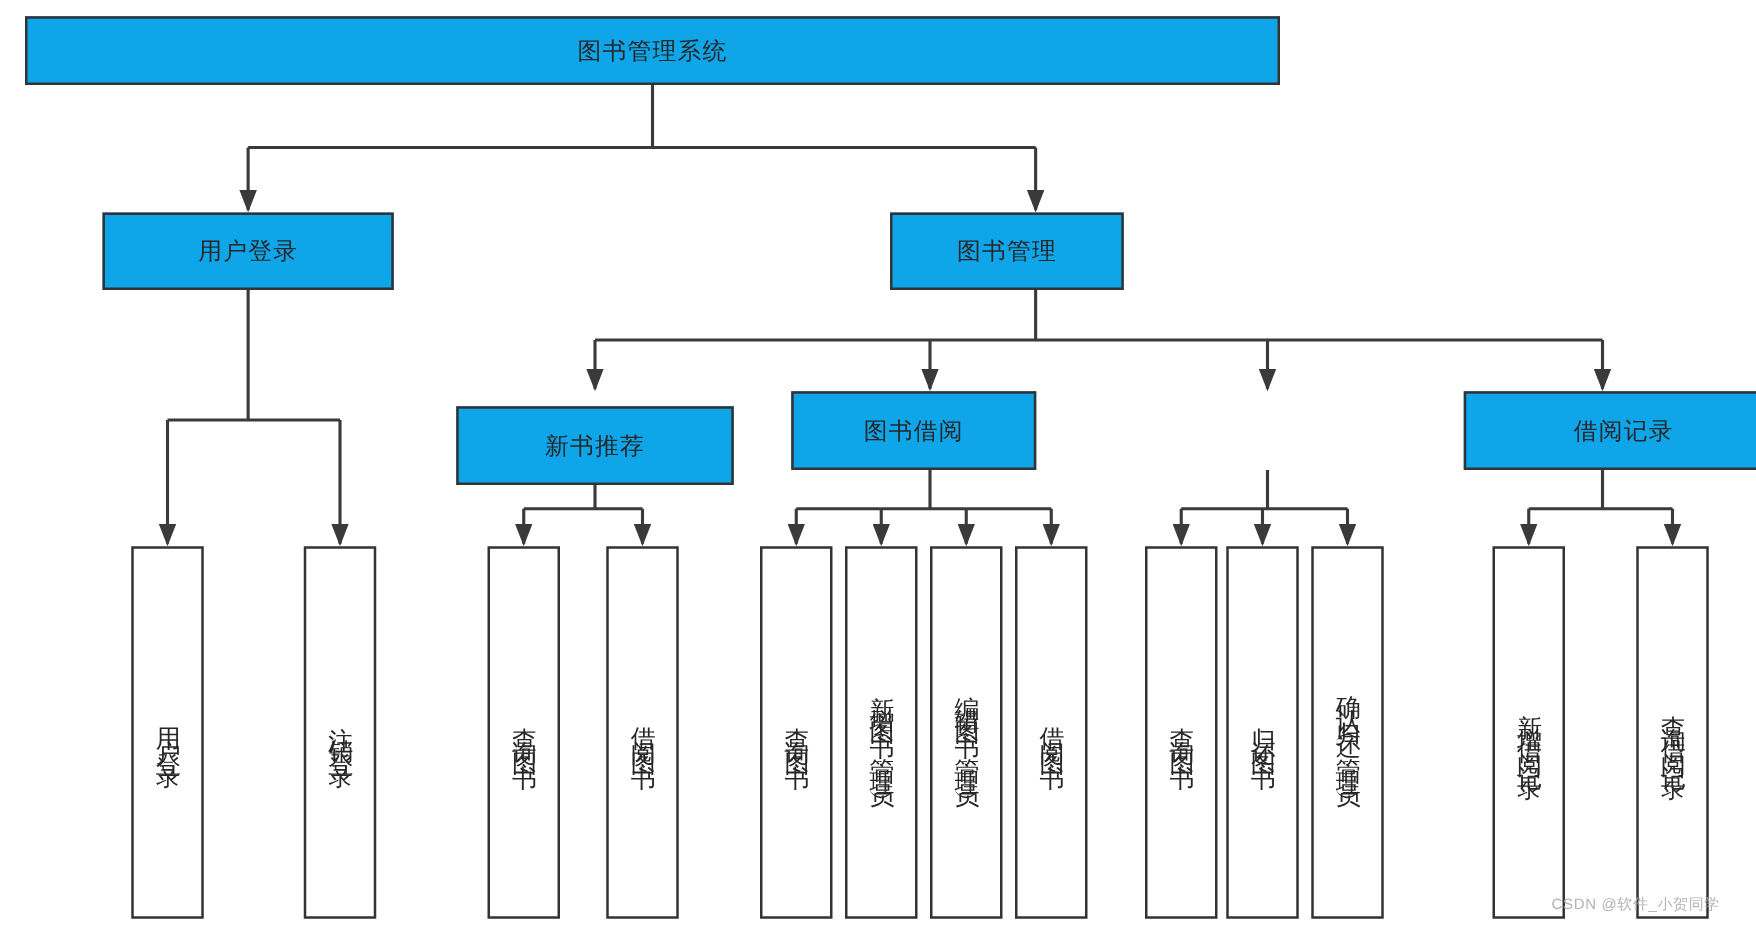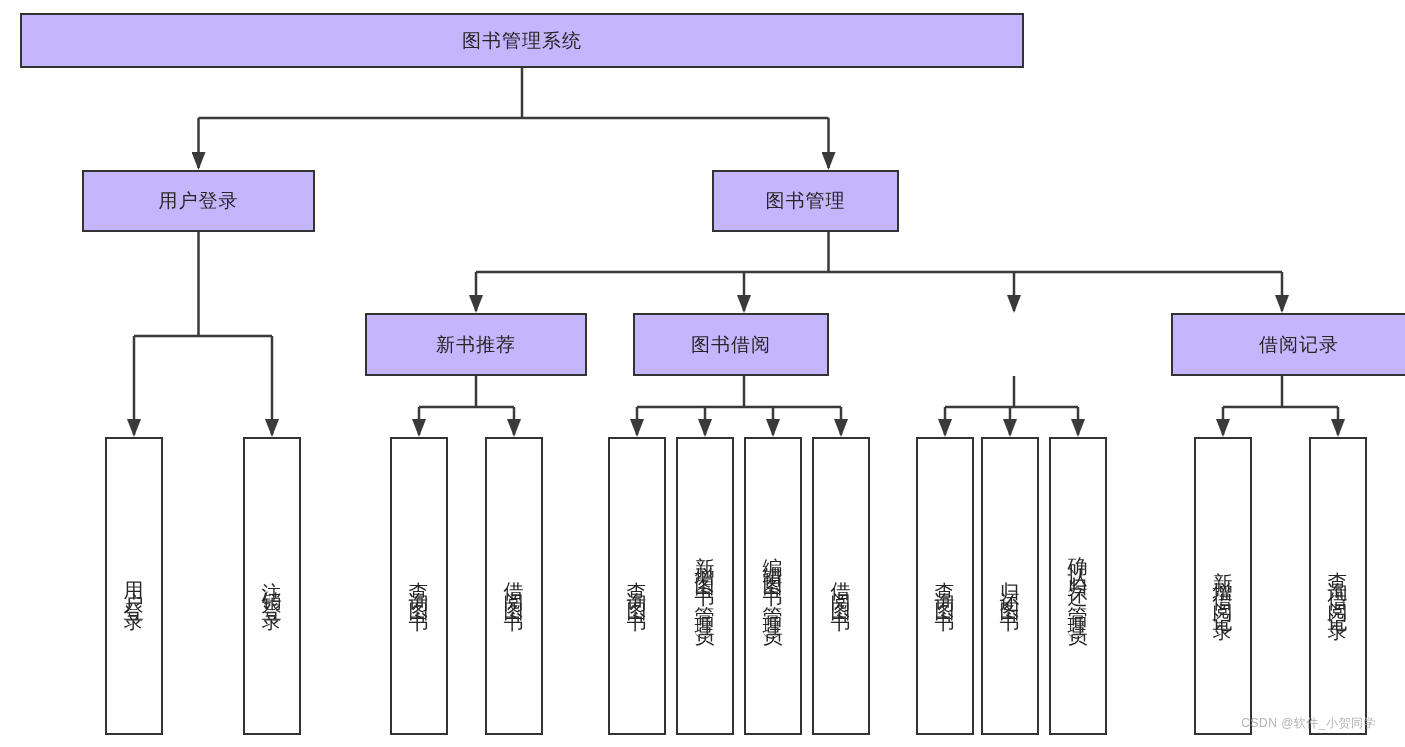--- a/index.html
+++ b/index.html
@@ -7,21 +7,21 @@
     position:relative; width:1405px; height:747px;
     background:var(--background,#fff);
     font-family:"Liberation Sans","DejaVu Sans",sans-serif;
     color:var(--text,#262626);
     overflow:hidden;
   }
   svg.edges { position:absolute; left:0; top:0; width:1405px; height:747px; }
   .edge { fill:none; stroke:var(--line,#3a3a3a); stroke-width:2.5; }
   .arrowhead { fill:var(--line,#3a3a3a); stroke:none; }
   .node {
-    position:absolute; box-sizing:border-box; background:#c4b5fd;
+    position:absolute; box-sizing:border-box; background:#0ea5e9;
     border:2.5px solid var(--border,#333);
     display:flex; align-items:center; justify-content:center;
     font-size:19px; letter-spacing:1px; text-align:center;
   }
   .leaf {
     position:absolute; box-sizing:border-box; background:#fff;
     border:2.5px solid var(--border,#333);
     width:58px; height:298px;
     display:flex; align-items:center; justify-content:center;
     writing-mode:vertical-rl; text-orientation:mixed;
@@ -84,21 +84,21 @@
     <path class="edge" d="M1223,407 H1338"></path>
     <path class="edge" d="M1223,407 V435" marker-end="url(#arw)"></path>
     <path class="edge" d="M1338,407 V435" marker-end="url(#arw)"></path>
   </svg>
 
   <div class="node" style="left:20px; top:13px; width:1004px; height:55px;">图书管理系统</div>
 
   <div class="node" style="left:82px; top:170px; width:233px; height:62px;">用户登录</div>
   <div class="node" style="left:712px; top:170px; width:187px; height:62px;">图书管理</div>
 
-  <div class="node" style="left:365px; top:313px; width:222px; height:63px;">新书推荐</div>
+  <div class="node" style="left:365px; top:325px; width:222px; height:63px;">新书推荐</div>
   <div class="node" style="left:633px; top:313px; width:196px; height:63px;">图书借阅</div>
   <div class="node" style="left:1171px; top:313px; width:256px; height:63px;">借阅记录</div>
 
   <div class="leaf" style="left:105px; top:437px;">用户登录</div>
   <div class="leaf" style="left:243px; top:437px;">注销登录</div>
 
   <div class="leaf" style="left:390px; top:437px;">查询图书</div>
   <div class="leaf" style="left:485px; top:437px;">借阅图书</div>
 
   <div class="leaf" style="left:608px; top:437px;">查询图书</div>

